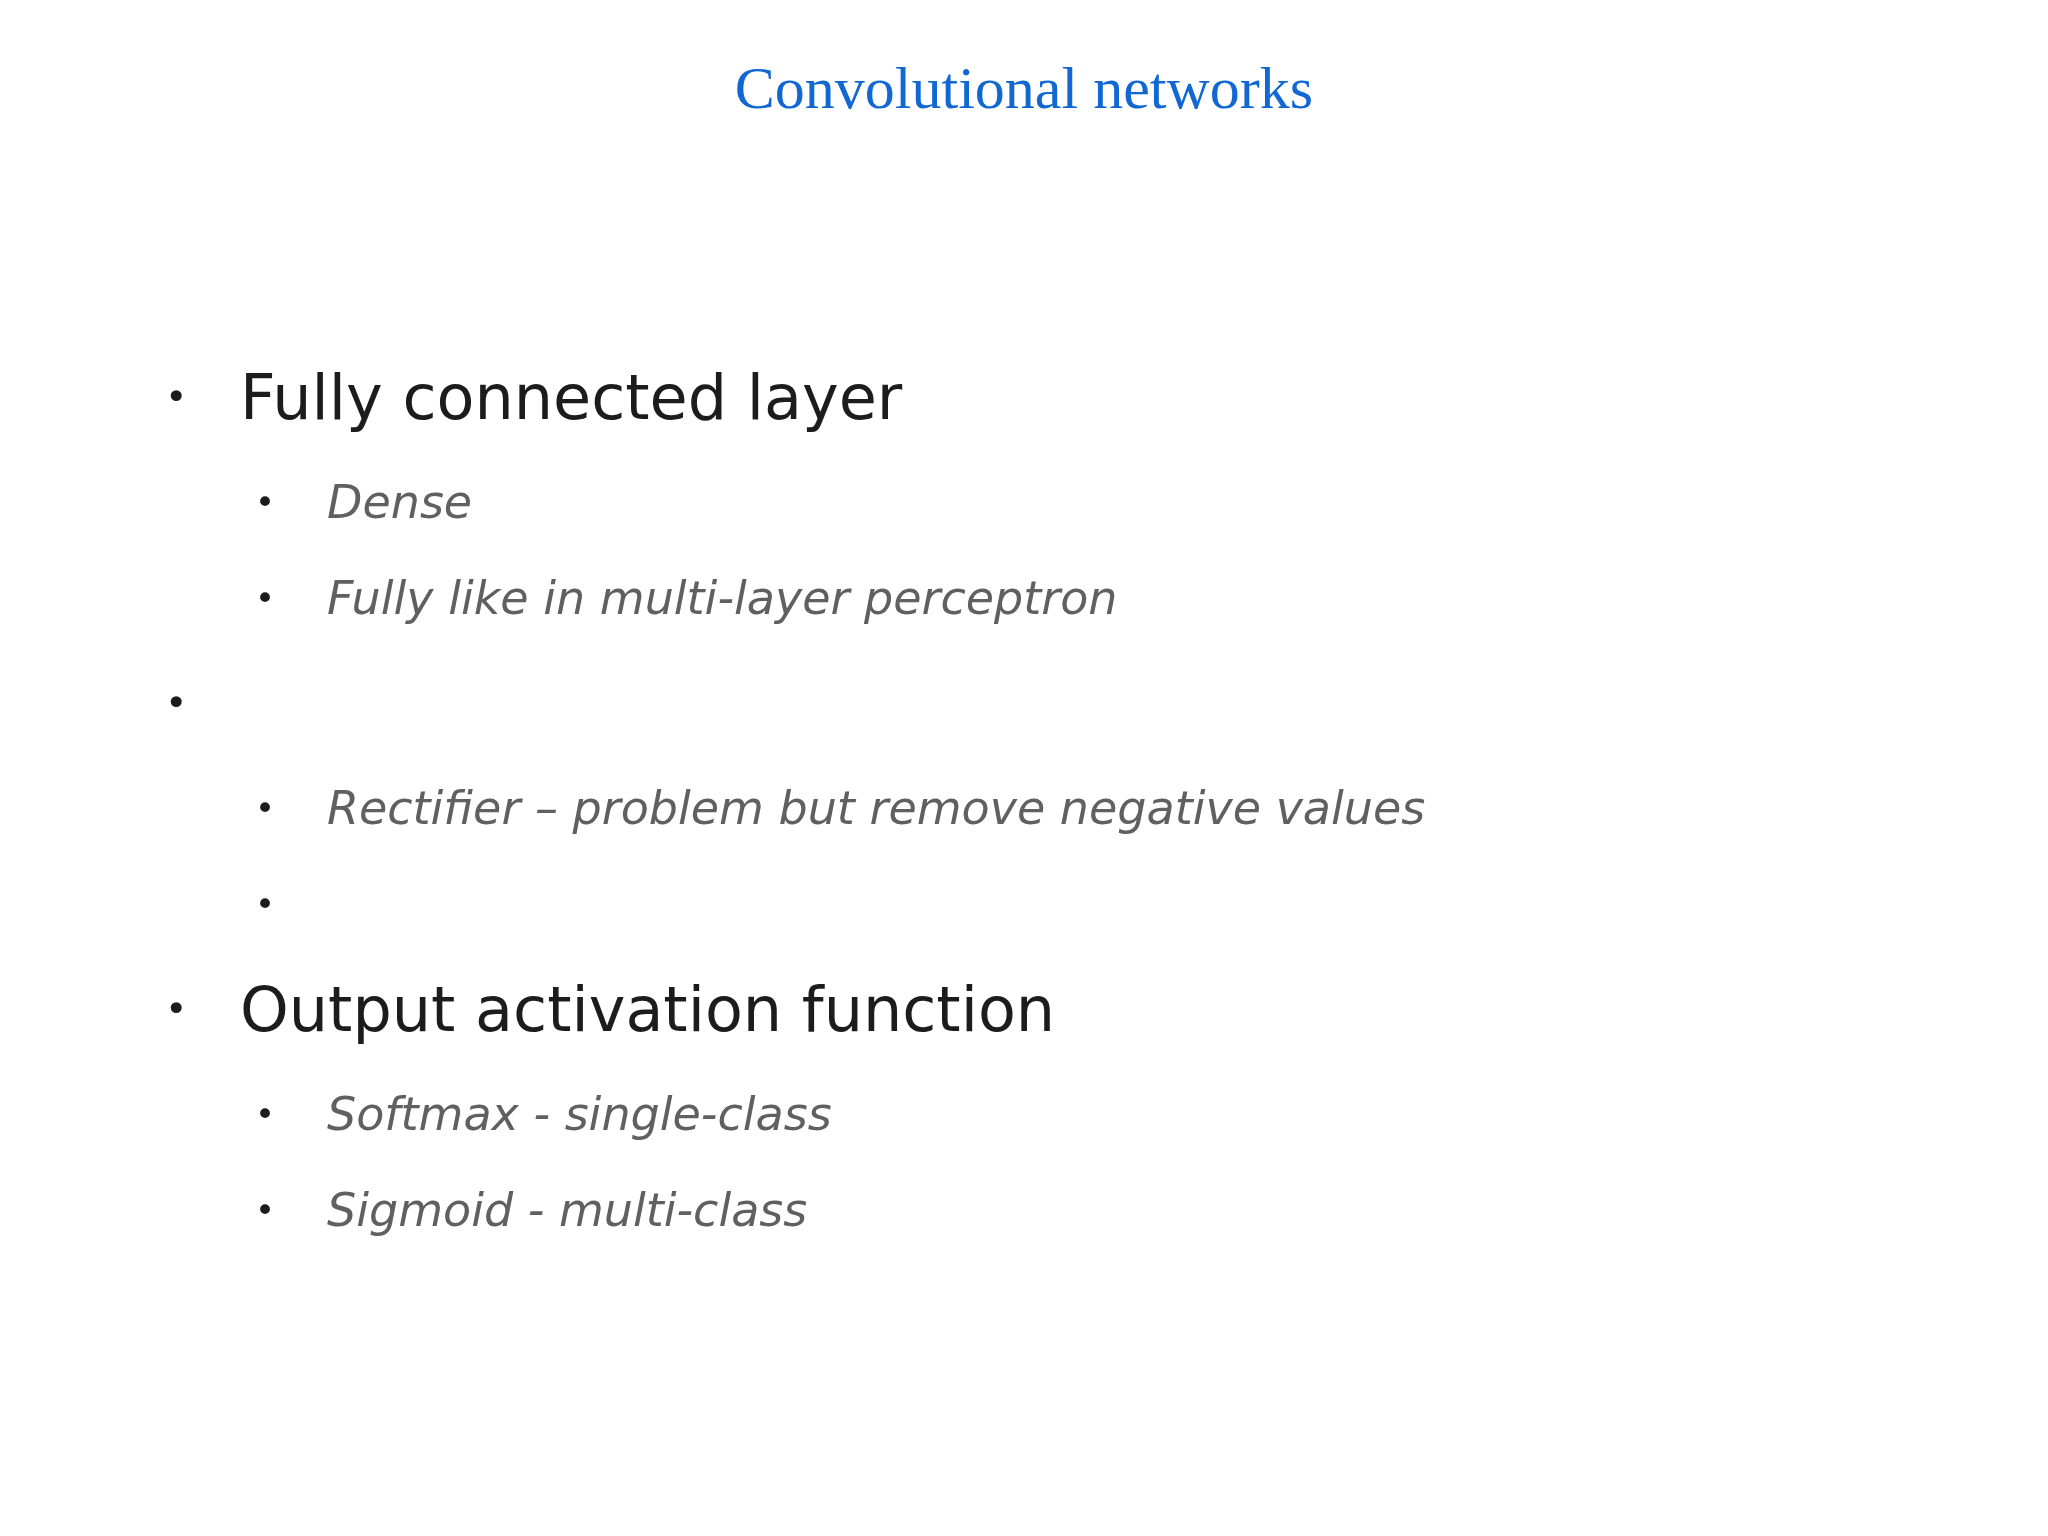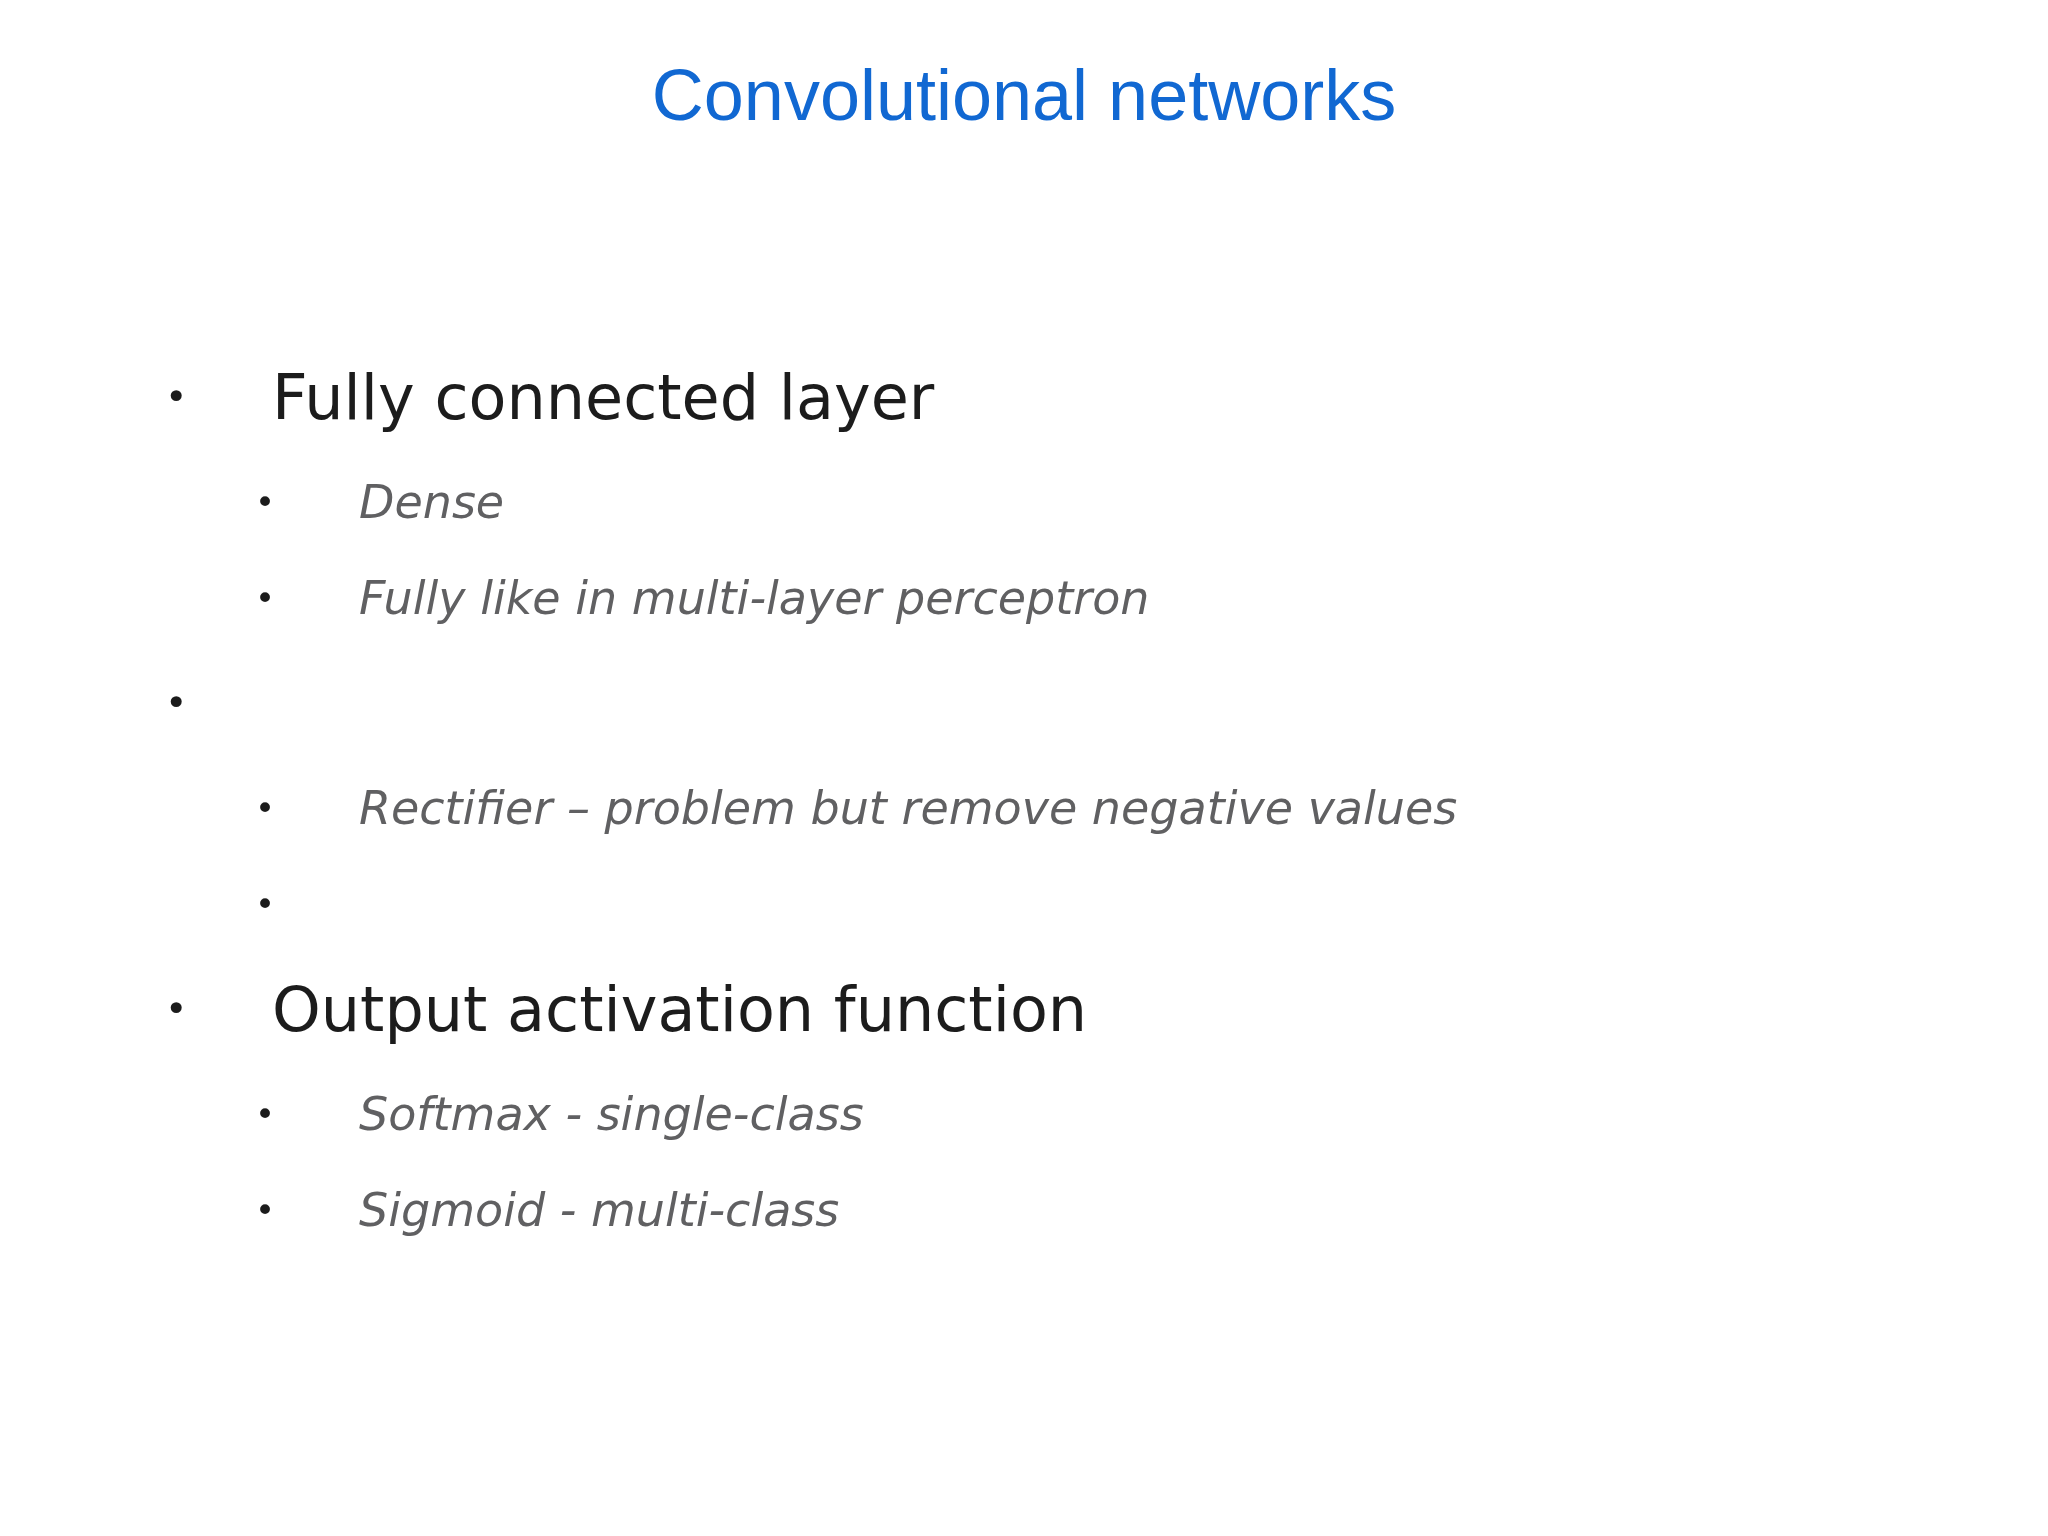--- a/index.html
+++ b/index.html
@@ -16,23 +16,23 @@
   }
   .slide {
     position: absolute;
     inset: 0;
     background: #ffffff;
   }
   .slide-title {
     margin-top: 54px;
     width: 100%;
     text-align: center;
-    font-family: Liberation Sans, sans-serif;
+    font-family: Liberation Serif, serif;
     font-weight: 400;
-    font-size: 72px;
+    font-size: 60px;
     line-height: 1.15;
     color: #1168d2;
     letter-spacing: 0px;
   }
   .bullet-list {
     position: absolute;
     top: 360px;
     left: 0;
     right: 0;
   }
@@ -64,21 +64,20 @@
   .row.l1 .dot {
     width: 75px;
     font-size: 38px;
   }
   .row.l2 .dot {
     width: 72px;
     font-size: 34px;
   }
   .btext {
     white-space: nowrap;
-    margin-left: 32px;
   }
 </style>
 </head>
 <body>
 
 <div class="slide">
 
   <div class="slide-title">Convolutional networks</div>
 
   <div class="bullet-list">

